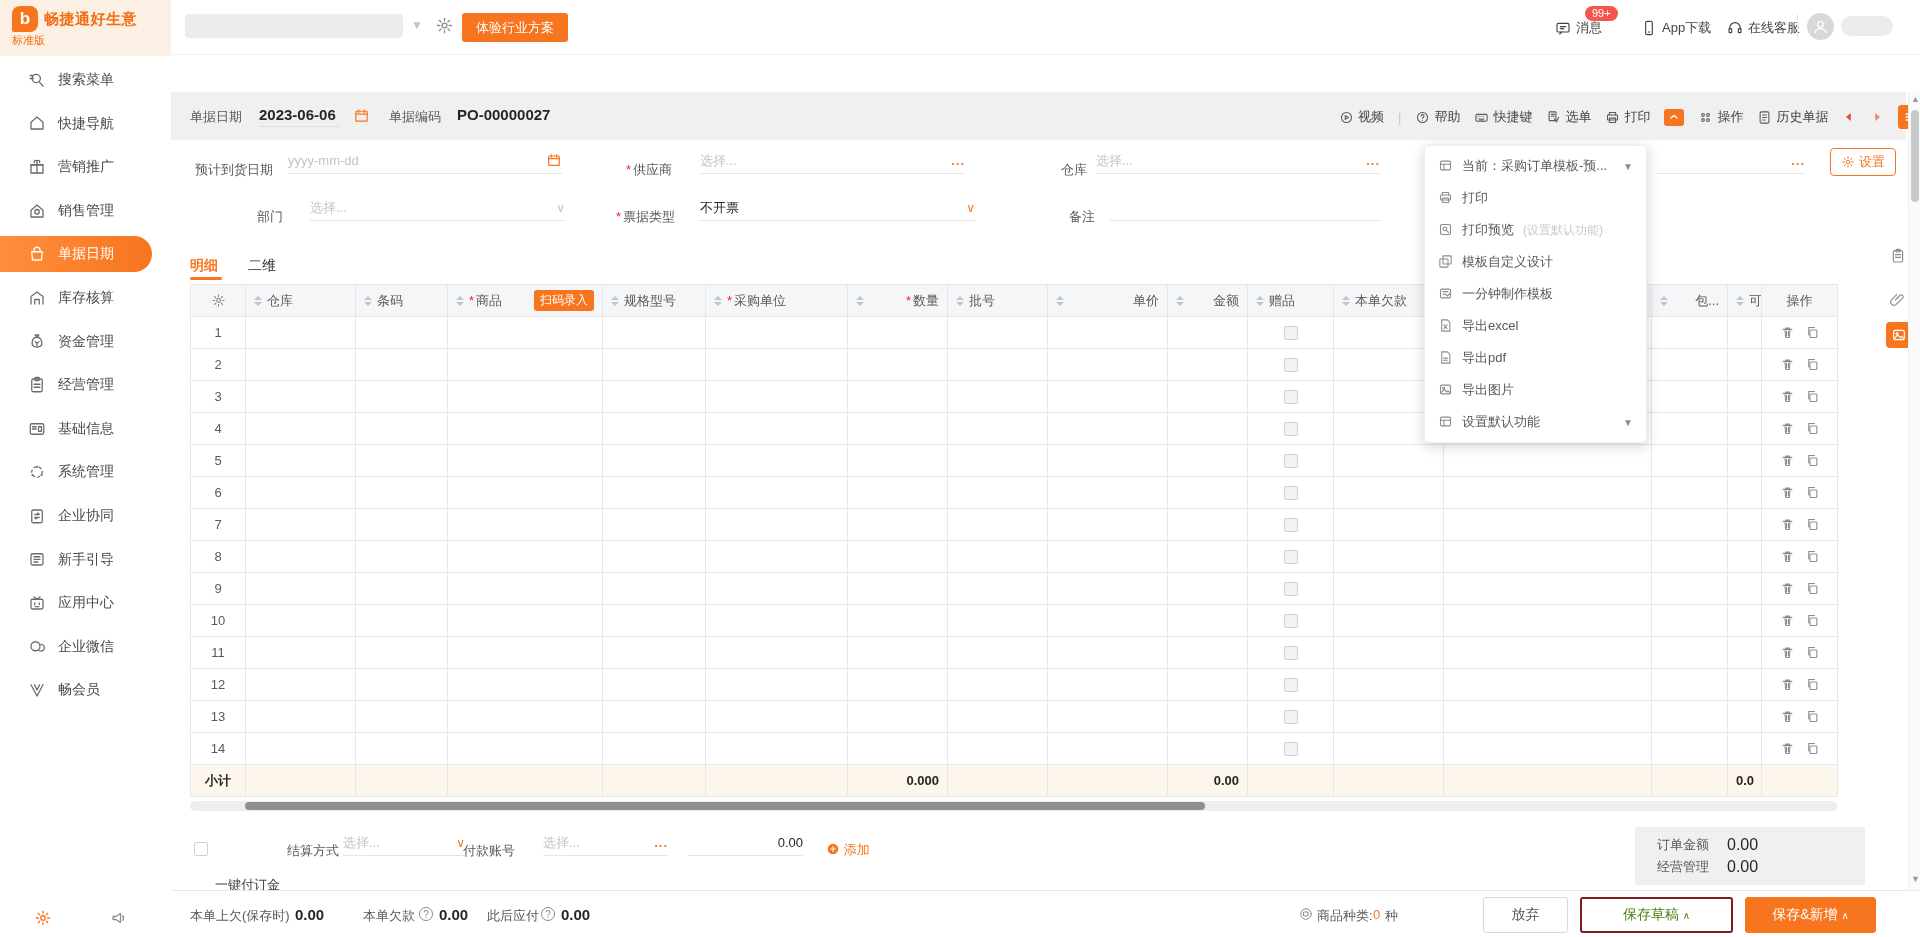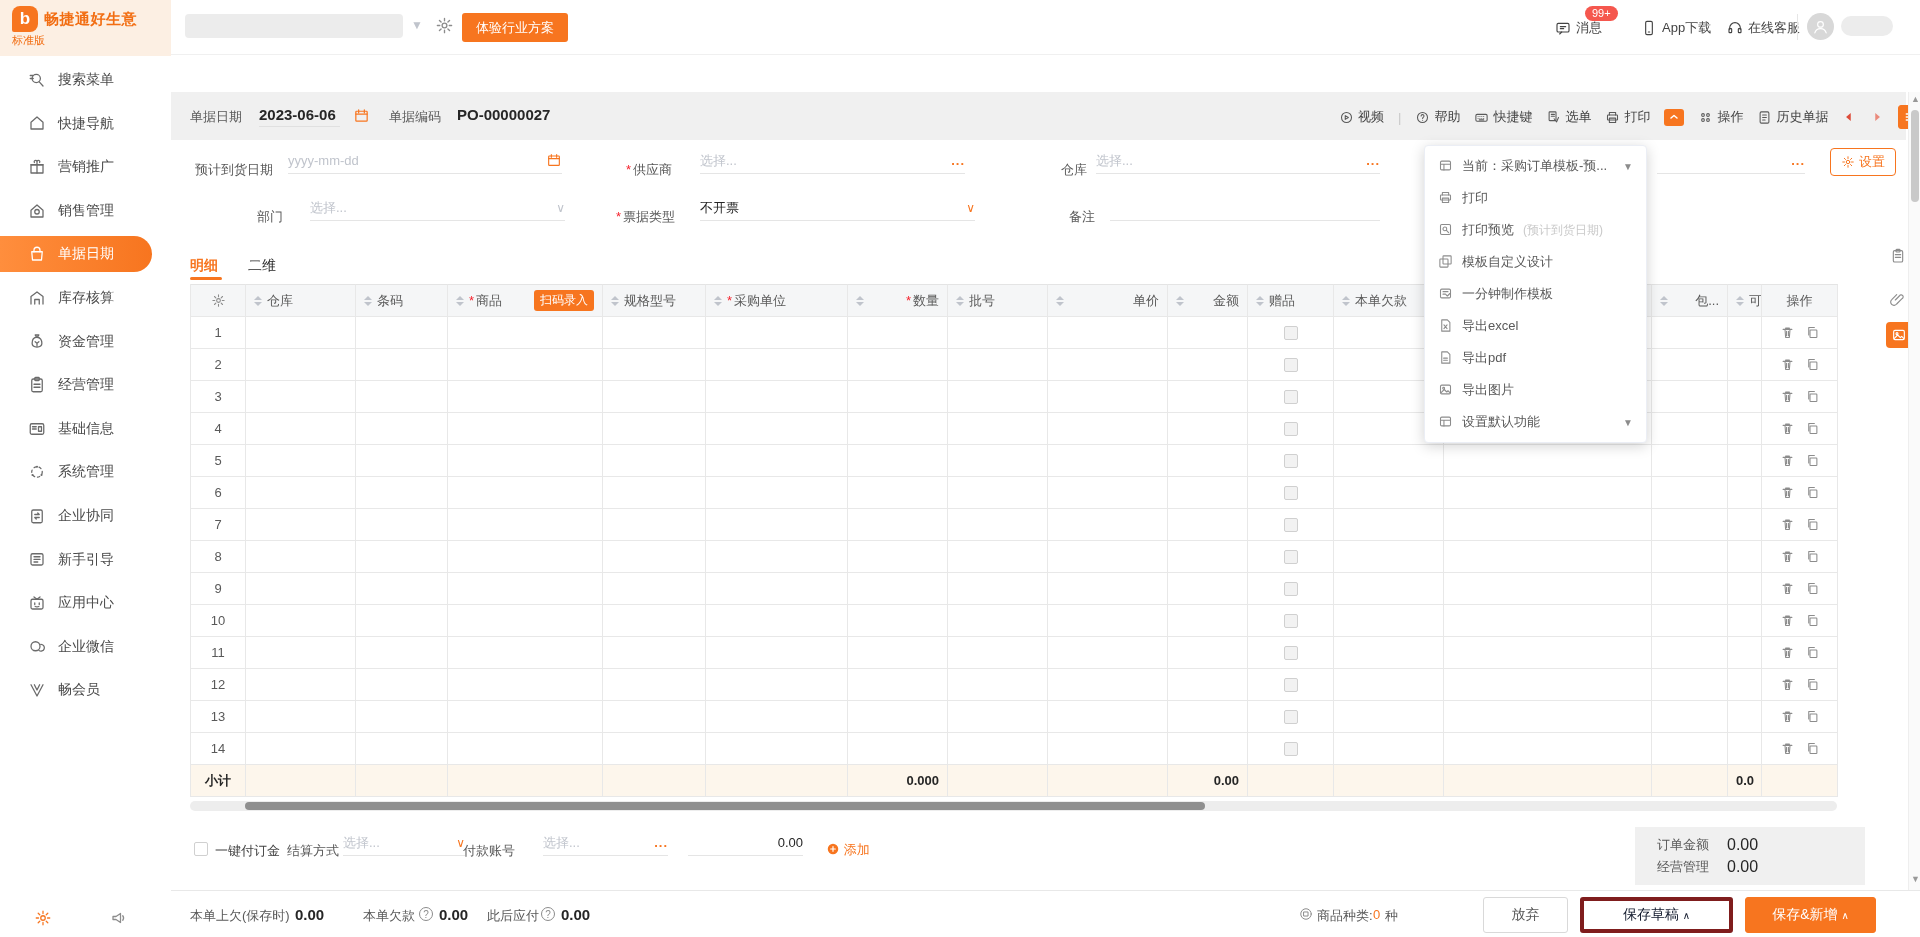--- a/index.html
+++ b/index.html
@@ -70,21 +70,21 @@
   .mi .note{color:#c9c9c9;font-size:12px}
   .mi .dd{margin-left:auto;color:#8c8c8c;font-size:10px}
   
   #totbox{left:1635px;top:827px;width:230px;height:58px;background:#f0f0f0;padding:7px 0 0 22px;font-size:13px}
   .totrow{display:flex;align-items:center;gap:18px;height:22px}
   .totval{color:#262626;font-size:16px}
   #footer{left:171px;top:890px;width:1749px;height:47px;background:#fff;border-top:1px solid #e8e8e8}
   .fval{color:#262626;font-weight:bold;font-size:15px}
   .btn{position:absolute;height:36px;border-radius:3px;font-size:14px;cursor:pointer;display:flex;align-items:center;justify-content:center}
   .btn.plain{background:#fff;border:1px solid #d9d9d9;color:#595959}
-  .btn.ghost{background:#fff;border:4px solid #7f1d1d;color:#0f172a}
+  .btn.ghost{background:#fff;border:2px solid #7f1d1d;color:#4d7c0f}
   .btn.solid{background:#f7751f;border:1px solid #f7751f;color:#fff}
   .qcircle{display:inline-flex;width:14px;height:14px;border:1px solid #8c8c8c;border-radius:50%;color:#8c8c8c;font-size:10px;align-items:center;justify-content:center}
   
   #snav{left:0;top:56px;width:171px;height:830px;background:#fff}
   .sitem{position:absolute;left:0;width:152px;height:36px;display:flex;align-items:center;gap:12px;padding-left:28px;color:#4a4a4a;font-size:14px;cursor:pointer}
   .sitem .svg{font-size:18px;color:#6b6b6b}
   .sitem.on{background:linear-gradient(90deg,#ff8e3d,#f7751f);border-radius:0 18px 18px 0;color:#fff}
   .sitem.on .svg{color:#fff}
   
   #vscroll{left:1908px;top:92px;width:12px;height:798px;background:#fafafa;border-left:1px solid #eee}
@@ -874,21 +874,21 @@
           <span style="margin-left:auto">0.0</span>
         </div>
         <div class="tcell" style="width:76px"></div>
       </div>
     </div>
   <div id="hscroll" class="abs">
       <div id="hthumb" class="abs"></div>
     </div>
 
   <span class="abs cb" style="left:194px;top:842px;background:#fff"></span>
-  <span class="abs flabel" style="left:215px;top:842px;color:#434343">一键付订金</span>
+  <span class="abs flabel" style="left:215px;top:876px;color:#434343">一键付订金</span>
   <span class="abs flabel" style="left:287px;top:842px">结算方式</span>
   <div class="field" style="left:343px;top:830px;width:122px">
     <span class="ph">选择...</span>
     <span class="chev orange">∨</span>
   </div>
   <span class="abs flabel" style="left:463px;top:842px">付款账号</span>
   <div class="field" style="left:543px;top:830px;width:125px">
     <span class="ph">选择...</span>
     <span class="dots">...</span>
   </div>
@@ -1072,21 +1072,21 @@
           </svg></span>
         <span>打印</span>
       </div>
       <div class="mi">
         <span><svg class="svg" viewBox="0 0 24 24" style="font-size:15px">
             <rect x="4" y="4" width="16" height="16" rx="2"></rect>
             <circle cx="11" cy="11" r="3"></circle>
             <path d="M13.5 13.5L17 17"></path>
           </svg></span>
         <span>打印预览</span>
-        <span class="note">(预计到货日期)</span>
+        <span class="note">(设置默认功能)</span>
       </div>
       <div class="mi">
         <span><svg class="svg" viewBox="0 0 24 24" style="font-size:15px">
             <rect x="8" y="3" width="13" height="13" rx="1"></rect>
             <rect x="3" y="8" width="13" height="13" rx="1"></rect>
           </svg></span>
         <span>模板自定义设计</span>
       </div>
       <div class="mi">
         <span><svg class="svg" viewBox="0 0 24 24" style="font-size:15px">

